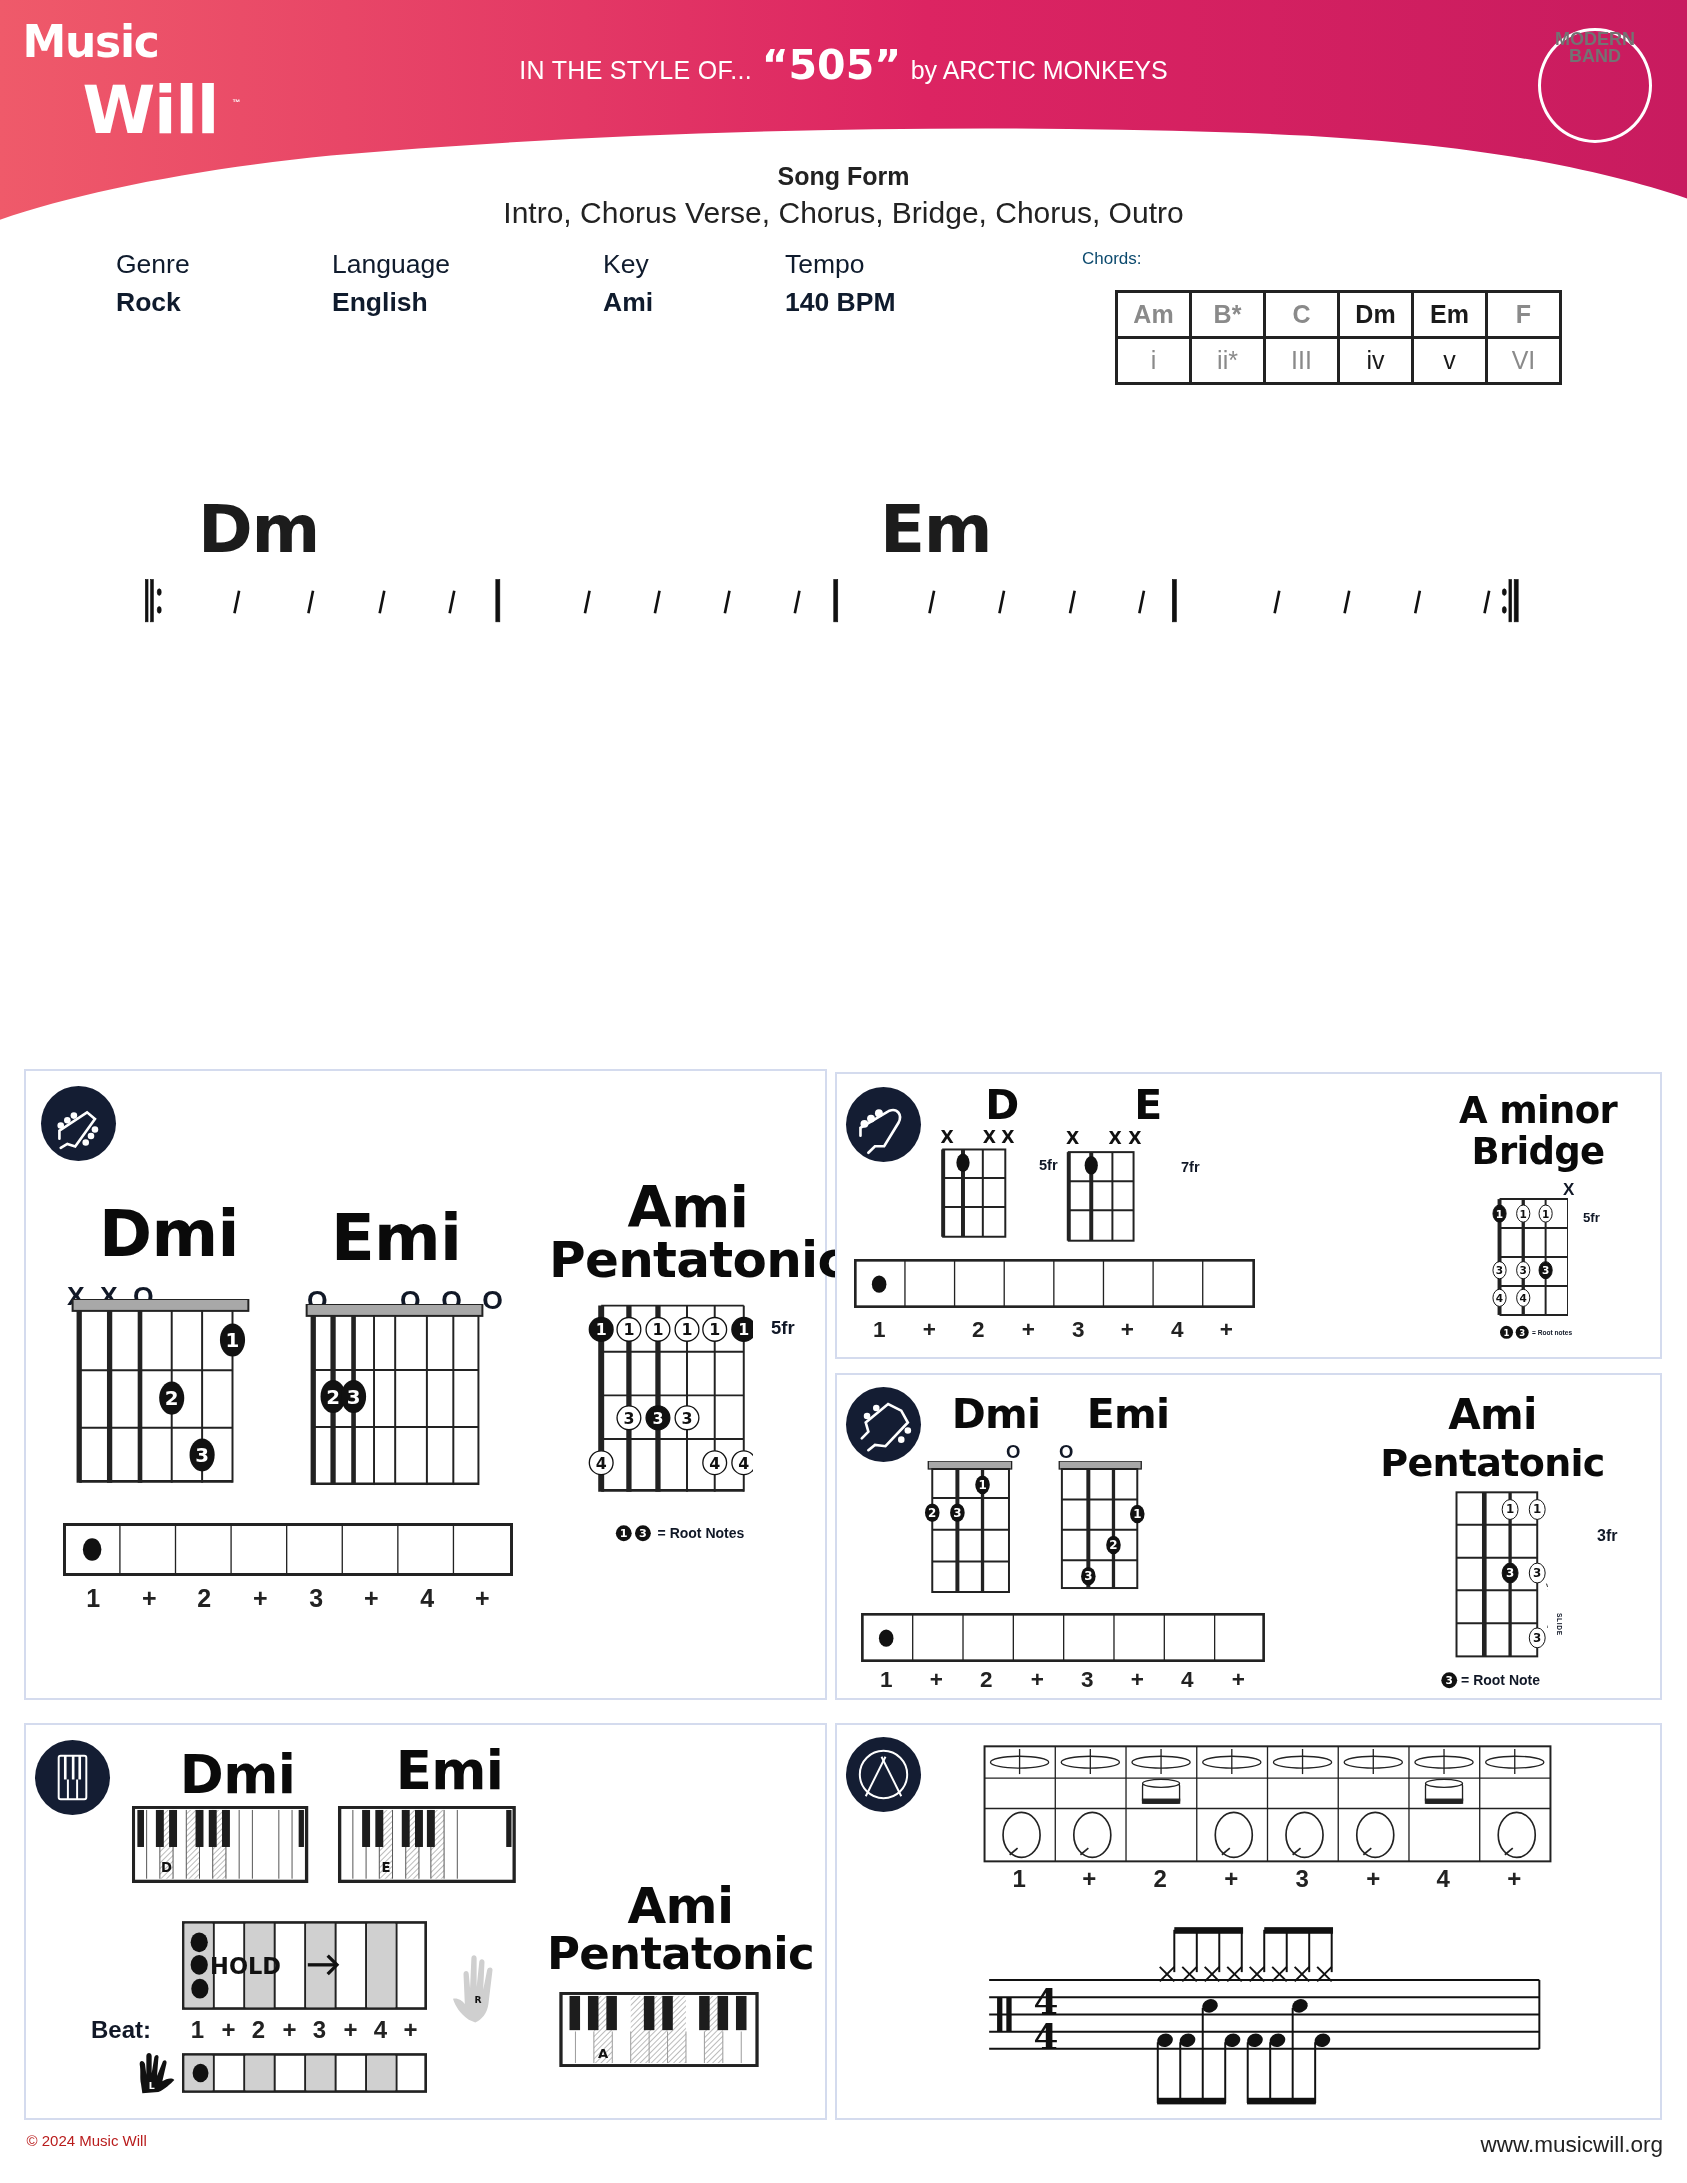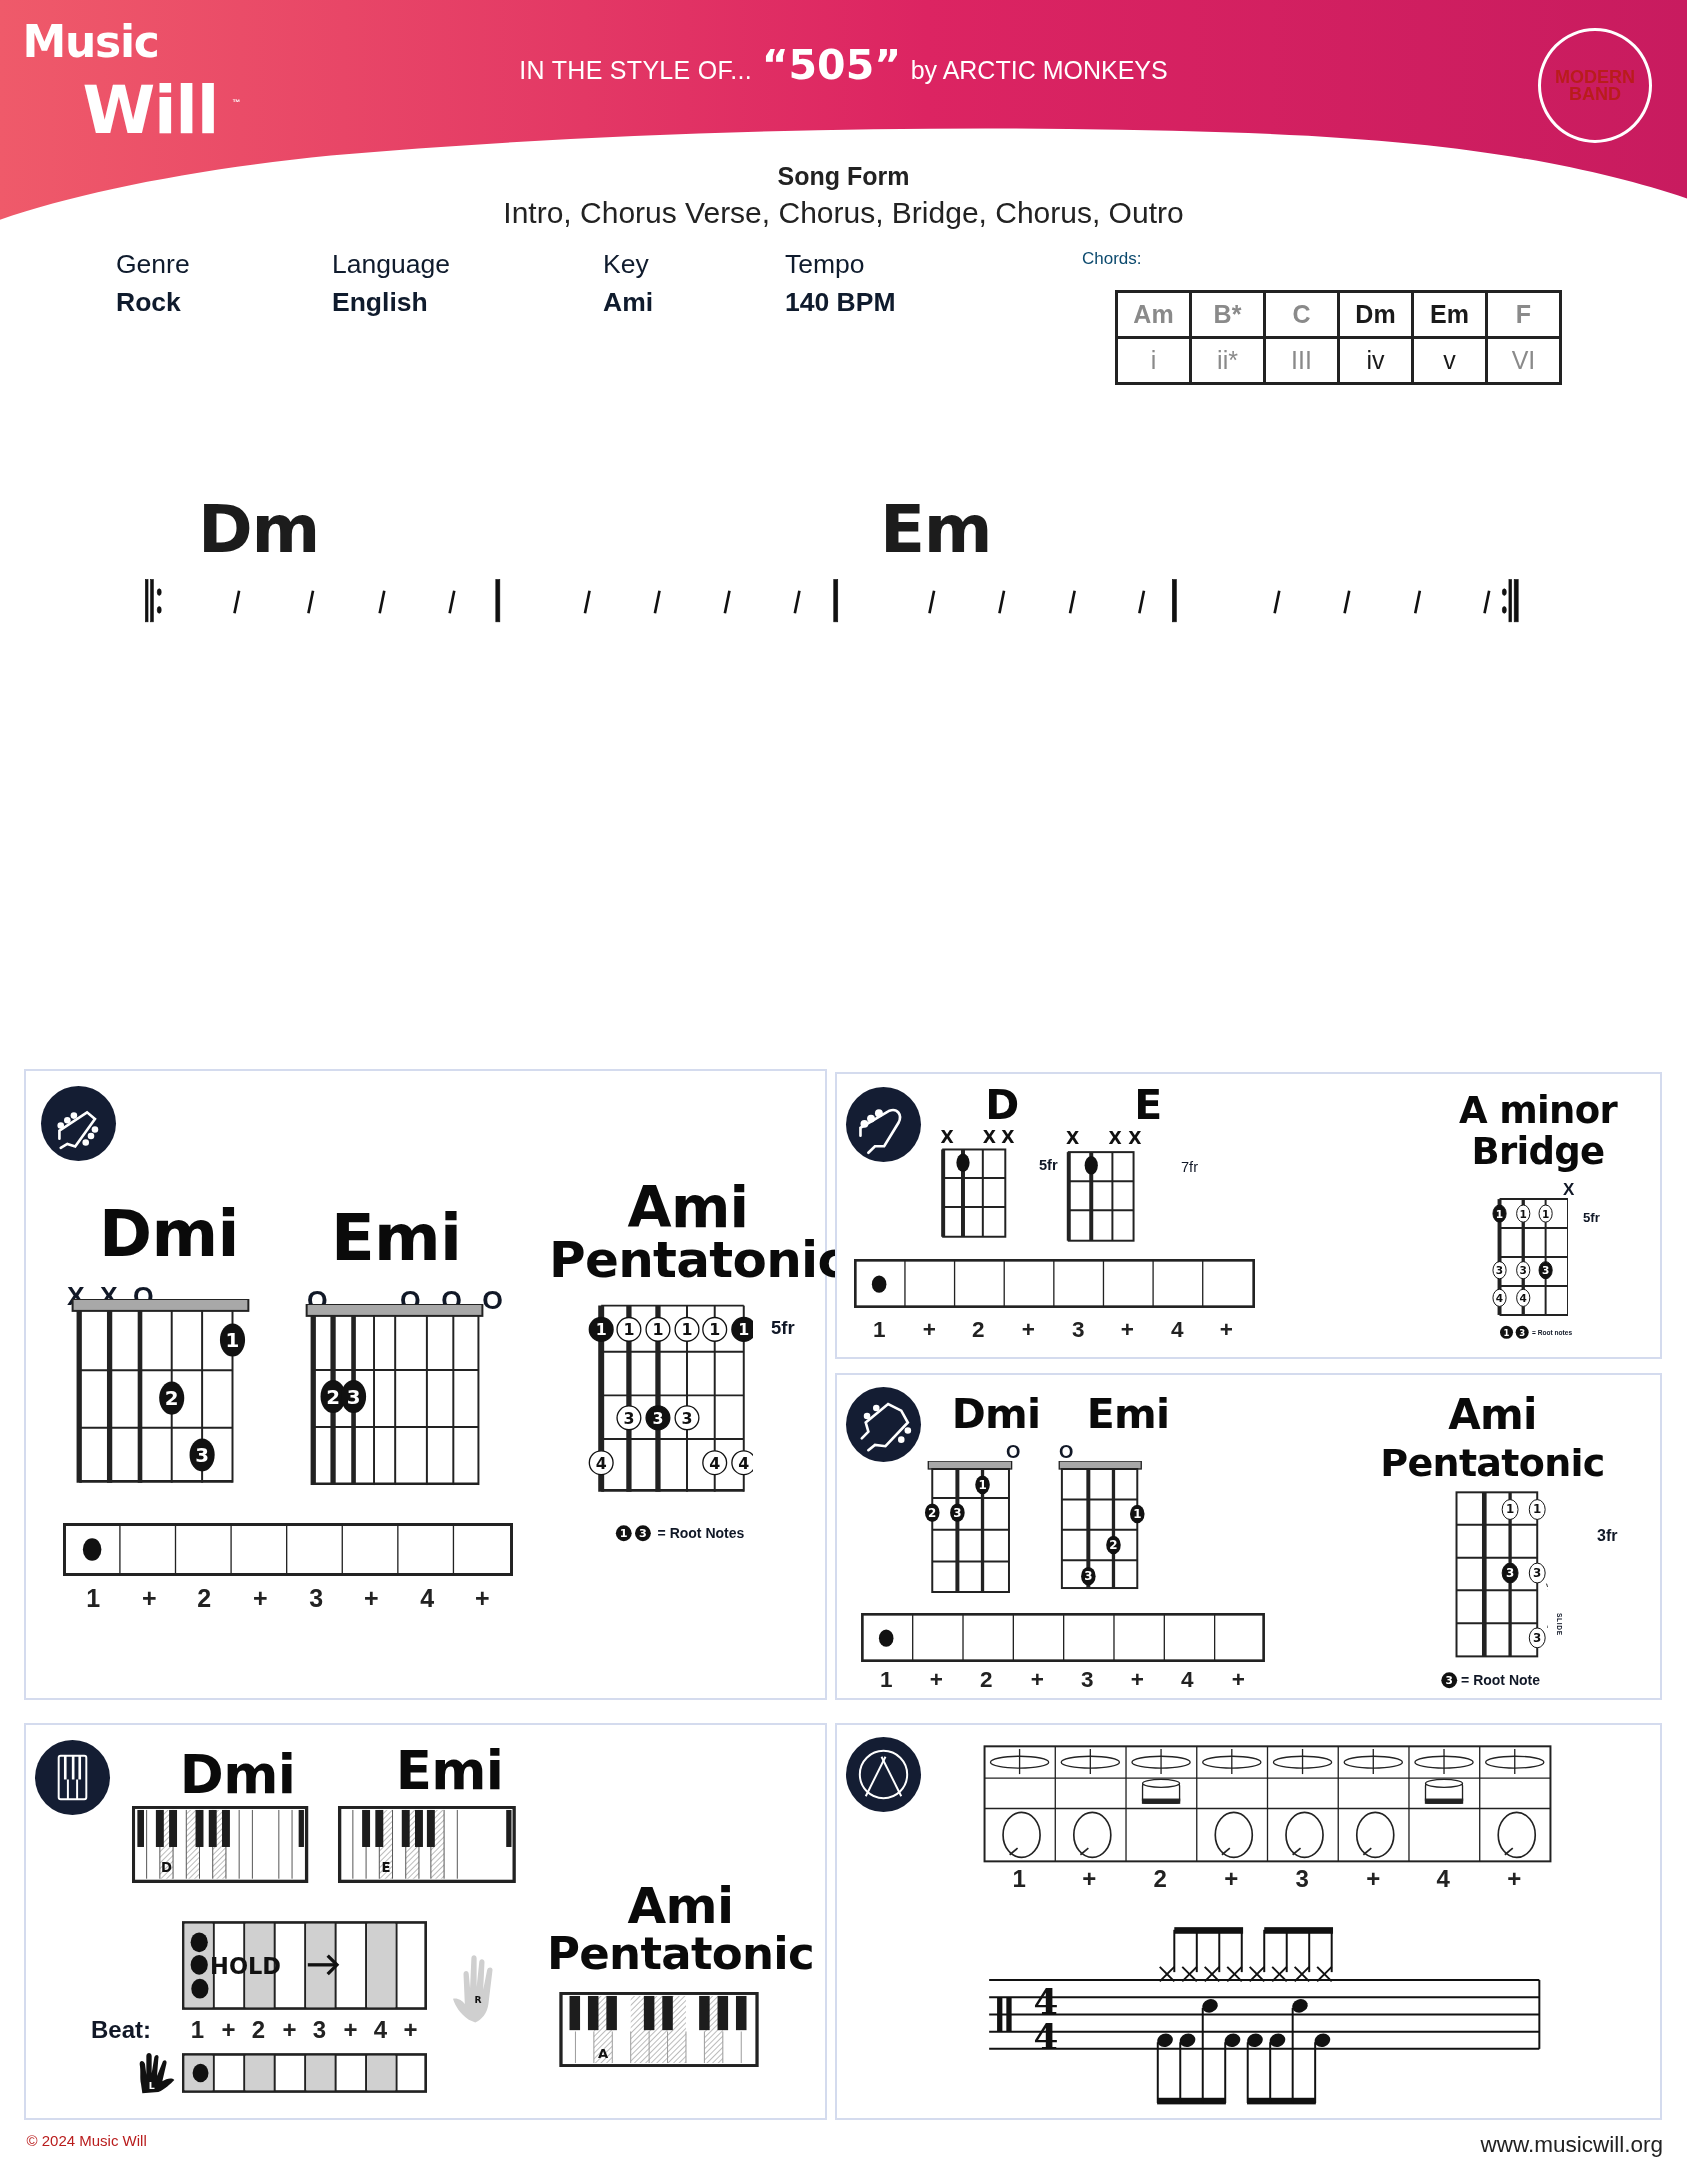--- a/index.html
+++ b/index.html
@@ -9,21 +9,21 @@
   
   .header-bg { position: absolute; left: 0; top: 0; width: 1687px; height: 225px; }
   .logo { position: absolute; left: 22.5px; top: 20px; width: 238px; height: 119px; color: #fff; }
   .logo .l1 { position:absolute; left: 0; top: 0; font-family: "DejaVu Sans", sans-serif; font-weight: 700; font-size: 44px; letter-spacing: -1.3px; line-height: 1; }
   .logo .l2 { position:absolute; left: 60px; top: 58px; font-family: "DejaVu Sans", sans-serif; font-weight: 700; font-size: 66px; letter-spacing: -1.3px; line-height: 1; }
   .logo .tm { position:absolute; left: 210px; top: 78px; font-size: 8px; font-weight: 700; }
   .title-line { position: absolute; left: 0; width: 1687px; top: 41px; text-align: center; color: #fff; white-space: nowrap; }
   .title-line .pre { font-size: 25px; font-family: "Liberation Sans Narrow", "Liberation Sans", sans-serif; letter-spacing: 0.3px; }
   .title-line .song { font-size: 41px; font-weight: 700; margin: 0 6.6px; font-family: "DejaVu Sans", sans-serif; }
   .title-line .by { font-size: 25px; margin-top: 8px; }
-  .band-badge { position: absolute; left: 1538px; top: 28px; width: 114px; height: 115px; border: 3.3px solid #fff; border-radius: 50%; color: #b91c1c; display: flex; align-items: center; justify-content: center; text-align: center; font-weight: 700; font-size: 18px; line-height: 17px; }
+  .band-badge { position: absolute; left: 1538px; top: 28px; width: 114px; height: 115px; border: 3.3px solid #fff; border-radius: 50%; color: #737373; display: flex; align-items: flex-start; justify-content: center; text-align: center; font-weight: 700; font-size: 18px; line-height: 17px; }
 
   
   .song-form-label { position: absolute; left: 0; width: 1687px; top: 162px; text-align: center; font-weight: 700; font-size: 25px; color: #222; }
   .song-form-value { position: absolute; left: 0; width: 1687px; top: 196px; text-align: center; font-size: 30px; color: #222; }
   .meta { position: absolute; top: 249px; }
   .meta .k { font-size: 26.5px; color: #0f1b2d; }
   .meta .v { font-size: 26.5px; font-weight: 700; color: #0f1b2d; margin-top: 6.6px; }
   .chords-label { position: absolute; left: 1082px; top: 249px; font-size: 17px; color: #0c4a6e; }
   .chord-table { position: absolute; left: 1115px; top: 290px; border-collapse: collapse; }
   .chord-table td { border: 3.3px solid #222; width: 74px; height: 46px; text-align: center; font-size: 25px; }
@@ -344,21 +344,21 @@
       <line x1="202" y1="38" x2="202" y2="172" stroke-width="6"></line>
         <line x1="236" y1="38" x2="236" y2="172" stroke-width="6"></line>
         <line x1="268" y1="38" x2="268" y2="172" stroke-width="3"></line>
       <line x1="202" y1="82" x2="300" y2="82" stroke-width="3"></line>
         <line x1="202" y1="126" x2="300" y2="126" stroke-width="3"></line>
     </g>
     <ellipse cx="42" cy="54" rx="10" ry="14" fill="#111"></ellipse>
     <ellipse cx="236" cy="58" rx="10" ry="14" fill="#111"></ellipse>
   </svg>
   <div class="abs" style="left:202px;top:83px;font-weight:700;font-size:14.6px">5fr</div>
-  <div class="abs" style="left:344px;top:85px;font-weight:400;font-size:14.6px">7fr</div>
+  <div class="abs" style="left:344px;top:85px;font-weight:700;font-size:14.6px">7fr</div>
 
   <svg class="abs" style="left:17px;top:185px" width="401" height="49" viewBox="0 0 606 74">
     <rect x="2" y="2" width="602" height="70" fill="#fff" stroke="#222" stroke-width="4"></rect>
     <g stroke="#222" stroke-width="2">
         <line x1="77" y1="2" x2="77" y2="72"></line>
         <line x1="152" y1="2" x2="152" y2="72"></line>
         <line x1="227" y1="2" x2="227" y2="72"></line>
         <line x1="302" y1="2" x2="302" y2="72"></line>
         <line x1="377" y1="2" x2="377" y2="72"></line>
         <line x1="452" y1="2" x2="452" y2="72"></line>

